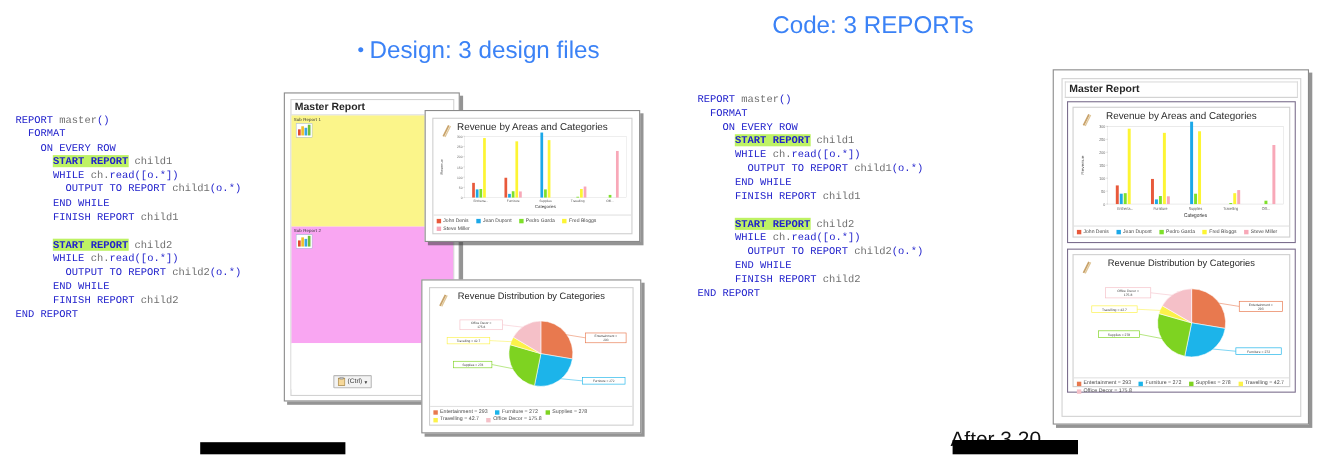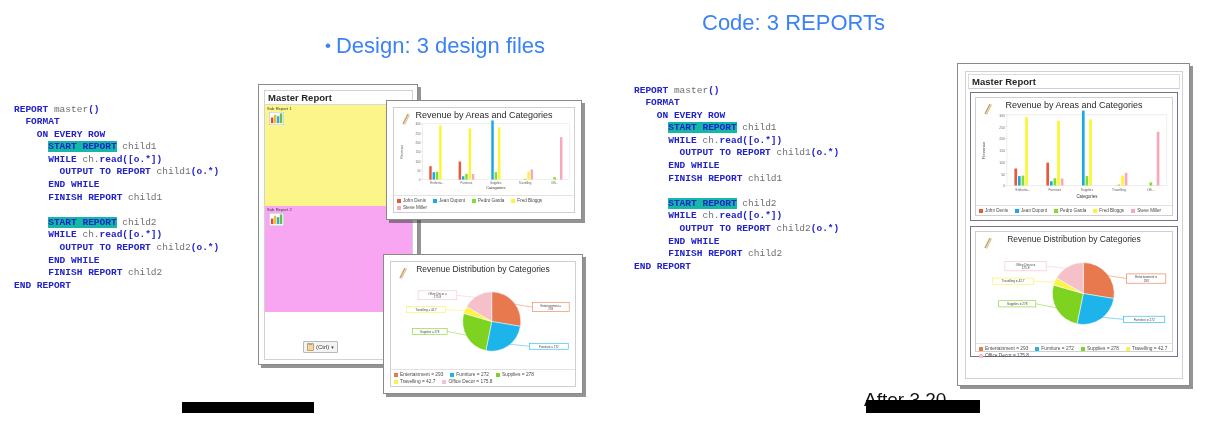--- a/index.html
+++ b/index.html
@@ -34,22 +34,22 @@
 
   
   .code {
     position: absolute;
     font-family: "Liberation Mono", "DejaVu Sans Mono", monospace;
     font-size: 9.5px;
     line-height: 12.6px;
     white-space: pre;
     color: #9a9a9a;
   }
-  .code .kw { color: #2222cc; font-weight: bold; }
-  .code .hl { color: #2222cc; font-weight: bold; background: #14b8a6; }
+  .code .kw { color: #2222cc; font-weight: normal; }
+  .code .hl { color: #2222cc; font-weight: bold; background: #bef264; }
   .code .pn { color: #6f6f6f; }
   #code-left  { left: 14px;  top: 94px; }
   #code-right { left: 634px; top: 75px; }
 
   
   .win {
     position: absolute;
     background: #ffffff;
     border: 1px solid #8a8a8a;
     box-shadow: 3px 3px 0 rgba(60,60,60,.55);

